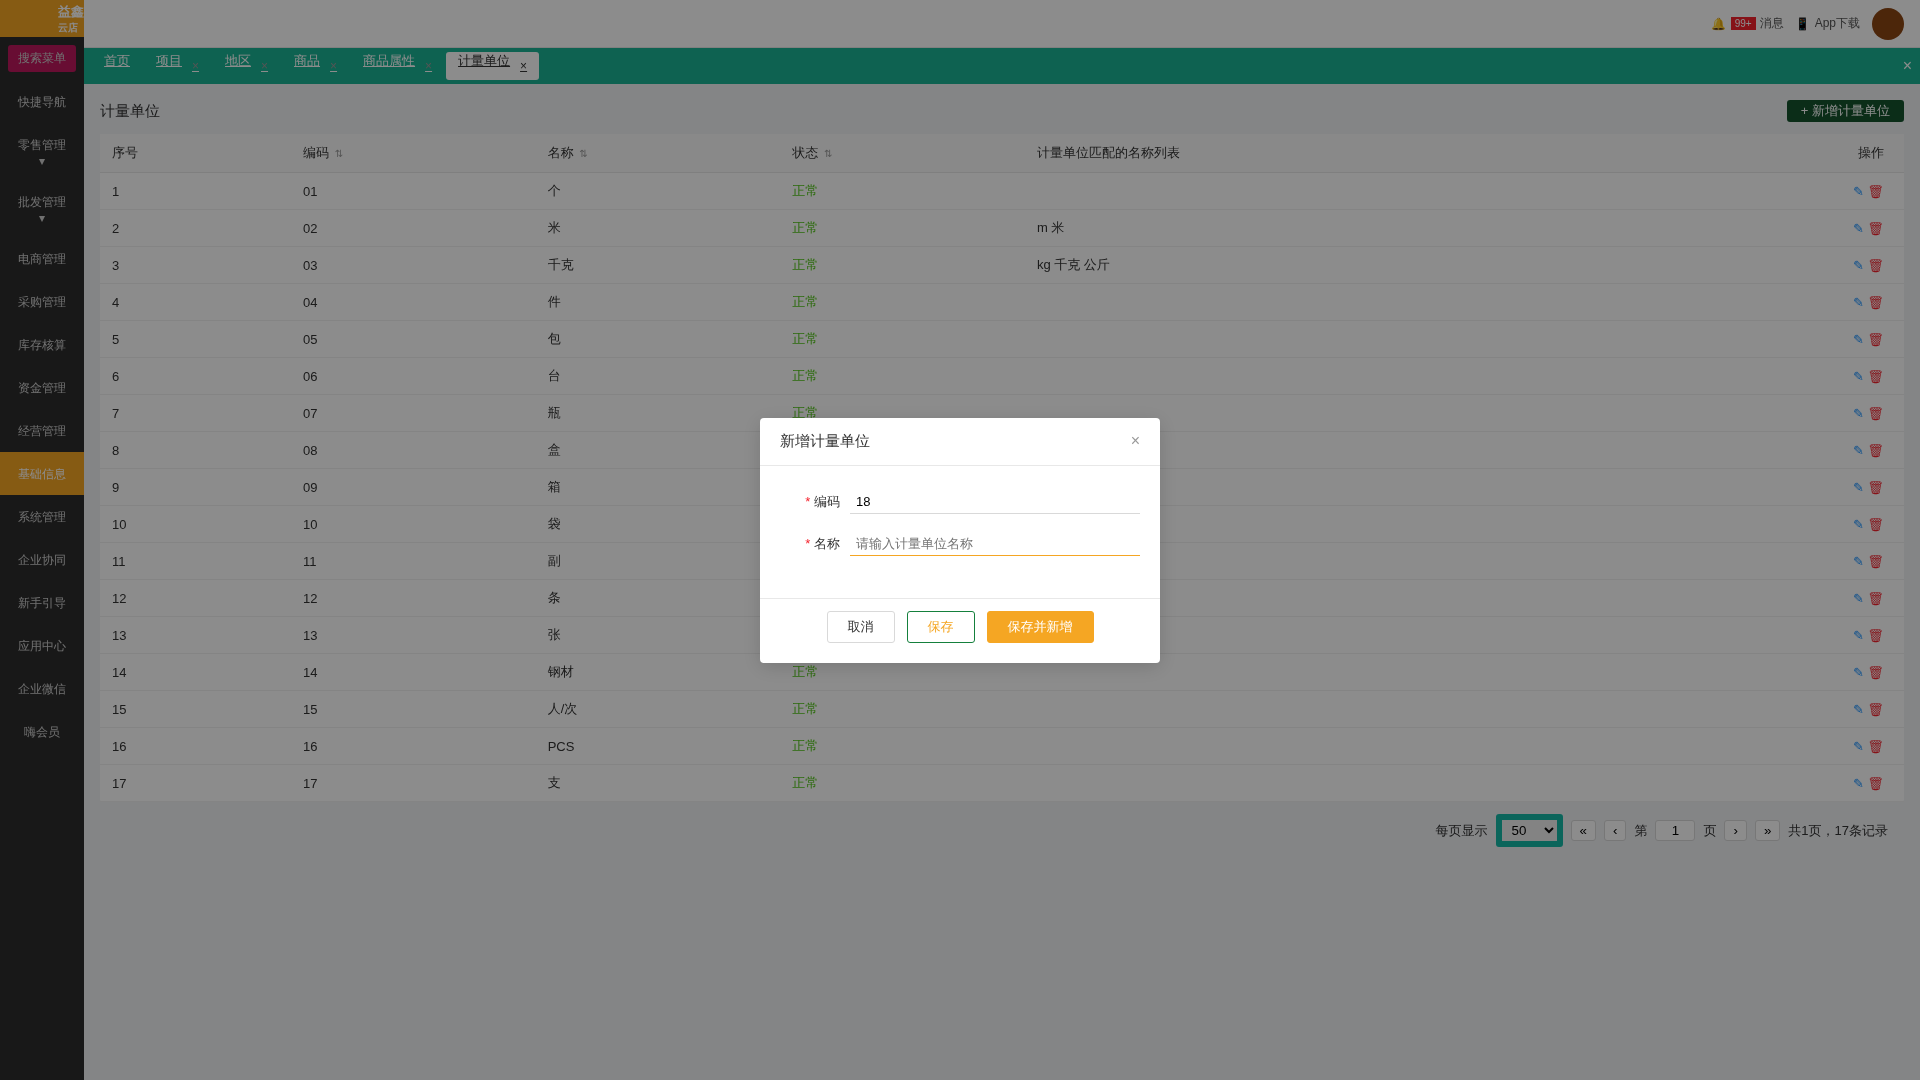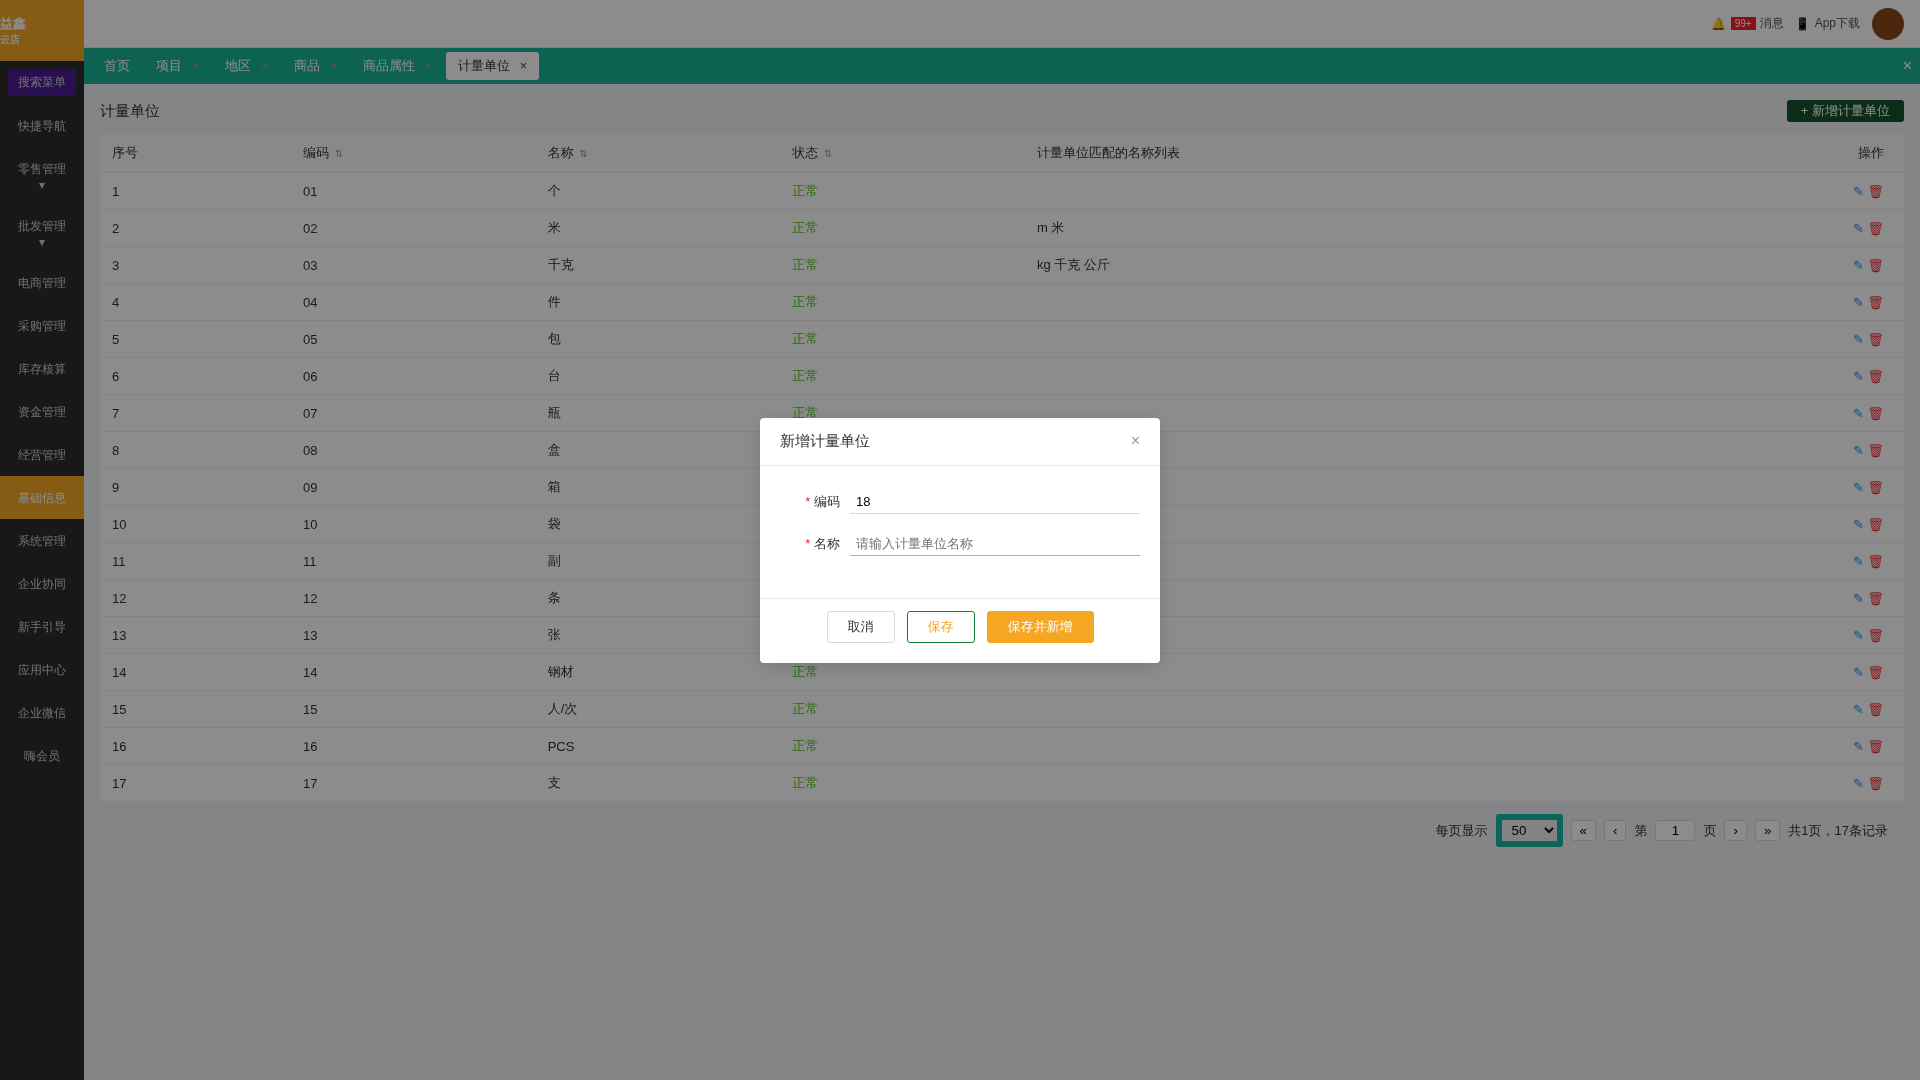--- a/index.html
+++ b/index.html
@@ -1,41 +1,41 @@
 <!DOCTYPE html>
 <html><head>
   <meta charset="utf-8">
   <style>
     * { margin: 0; padding: 0; box-sizing: border-box; }
     body { font-family: 'Microsoft YaHei', Arial, sans-serif; font-size: 13px; background: #f0f2f5; width: 1920px; height: 1080px; overflow: hidden; display: flex; }
 
     
     .sidebar { width: 84px; background: #2d2d2d; height: 1080px; display: flex; flex-direction: column; flex-shrink: 0; }
-    .sidebar-logo { height: 61px; background: #f5a623; display: flex; align-items: center; justify-content: flex-start; color: white; font-size: 14px; font-weight: bold; }
+    .sidebar-logo { height: 37px; background: #f5a623; display: flex; align-items: center; justify-content: flex-end; color: white; font-size: 14px; font-weight: bold; }
     .sidebar-search { padding: 8px; }
-    .sidebar-search-btn { width: 100%; background: #4c1d95; border: none; color: #aaa; padding: 5px; border-radius: 3px; cursor: pointer; font-size: 12px; color: #ccc; }
+    .sidebar-search-btn { width: 100%; background: #be185d; border: none; color: #aaa; padding: 5px; border-radius: 3px; cursor: pointer; font-size: 12px; color: #ccc; }
     .sidebar-nav-item { padding: 12px 5px; color: #ccc; text-align: center; cursor: pointer; font-size: 12px; }
     .sidebar-nav-item.active { background: #f5a623; color: white; }
     .sidebar-nav-item .nav-label { margin-top: 2px; }
 
     
     .main { flex: 1; display: flex; flex-direction: column; height: 1080px; }
 
     
     .top-header { height: 48px; background: white; display: flex; align-items: center; justify-content: space-between; padding: 0 16px; border-bottom: 1px solid #e8e8e8; }
     .header-left { display: flex; align-items: center; gap: 8px; }
     .header-right { display: flex; align-items: center; gap: 12px; }
     .notification-btn { display: flex; align-items: center; gap: 4px; color: #555; font-size: 12px; cursor: pointer; }
     .app-download { display: flex; align-items: center; gap: 4px; color: #555; font-size: 12px; cursor: pointer; }
     .user-avatar { width: 32px; height: 32px; background: #8B4513; border-radius: 50%; cursor: pointer; }
     .badge { background: #f5222d; color: white; border-radius: 0; font-size: 10px; padding: 1px 4px; }
 
     
     .tab-bar { height: 36px; background: #1ab394; display: flex; align-items: center; padding: 0 8px; gap: 2px; }
-    .tab-item { height: 28px; padding: 0 12px; display: flex; align-items: center; gap: 6px; border-radius: 3px; cursor: pointer; color: white; font-size: 13px; }
+    .tab-item { height: 28px; padding: 0 12px; display: flex; gap: 6px; border-radius: 3px; cursor: pointer; color: white; font-size: 13px; text-decoration: underline; }
     .tab-item.active { background: white; color: #333; }
     .tab-close-btn { background: none; border: none; cursor: pointer; color: #999; margin-left: 4px; font-size: 12px; }
     .tab-bar-close { margin-left: auto; color: white; cursor: pointer; font-size: 16px; background: none; border: none; }
 
     
     .content { flex: 1; overflow: auto; padding: 16px; background: #f0f2f5; }
 
     
     .page-header { display: flex; align-items: center; justify-content: space-between; margin-bottom: 12px; }
     .page-title { font-size: 15px; color: #333; font-weight: 500; }

